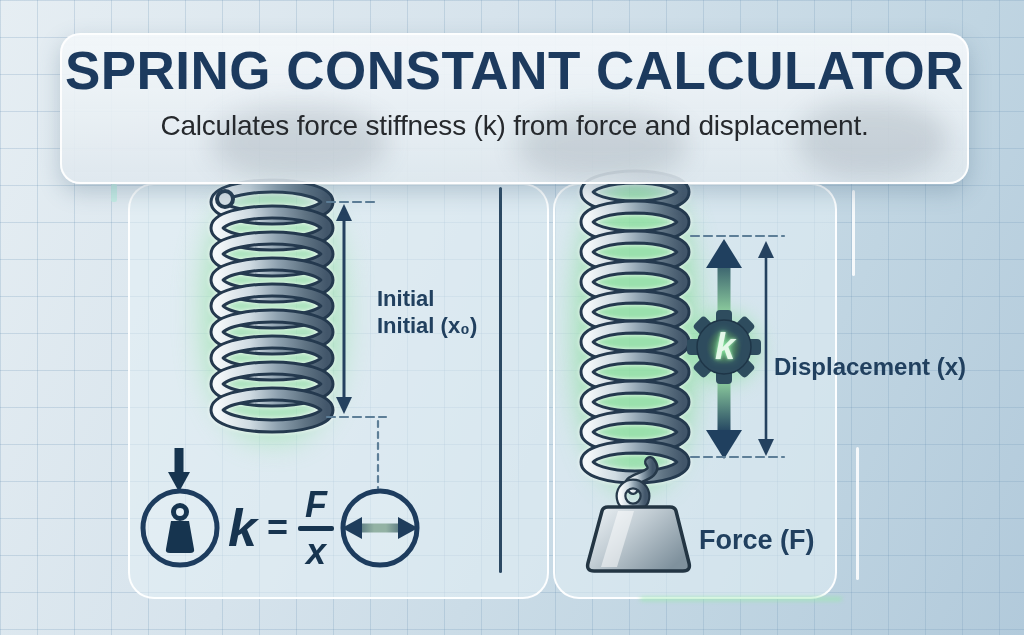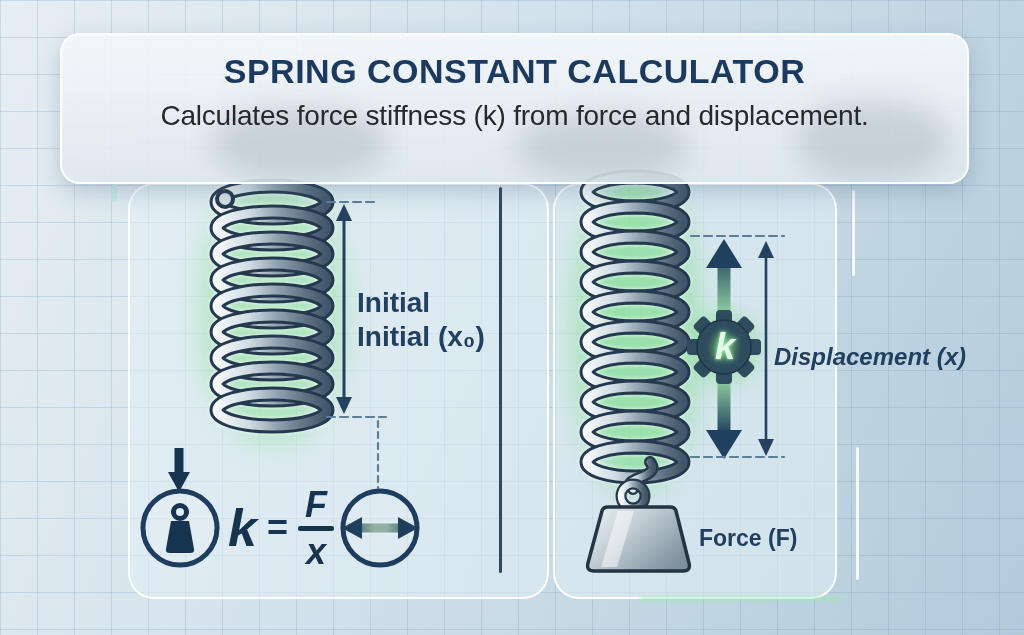--- a/index.html
+++ b/index.html
@@ -39,23 +39,23 @@
   
   .glow{position:absolute;z-index:10;background:#7ede8e;filter:blur(15px);border-radius:45%;}
   #left-spring-glow{left:203px;top:182px;width:140px;height:258px;opacity:.5;}
   #right-spring-glow{left:577px;top:176px;width:118px;height:312px;opacity:.68;}
   #gear-glow{left:688px;top:312px;width:72px;height:72px;opacity:.5;border-radius:50%;filter:blur(10px);}
   
   #scene{position:absolute;left:0;top:0;z-index:20;}
   .spring{filter:drop-shadow(0 0 2px rgba(255,255,255,0.85));}
   
   .lbl{position:absolute;z-index:25;color:#21405f;font-weight:bold;line-height:1.22;}
-  #initial-position-label{left:357px;top:286px;font-size:28px;}
-  #displacement-label{left:774px;top:342px;font-size:24px;font-style:italic;}
-  #force-label{left:699px;top:524px;font-size:23px;}
+  #initial-position-label{left:377px;top:286px;font-size:22px;}
+  #displacement-label{left:774px;top:352px;font-size:24px;}
+  #force-label{left:699px;top:524px;font-size:27px;}
   #gear-k-symbol{
     left:702px;top:325px;width:46px;height:44px;text-align:center;line-height:44px;
     font-size:36px;font-style:italic;color:#e4f8e8;
     text-shadow:0 0 8px #7fe896,0 0 3px #bdf3c9;
   }
   
   #formula{
     position:absolute;left:228px;top:483px;height:90px;z-index:25;
     display:flex;align-items:center;gap:10px;color:#17344f;
   }
@@ -70,21 +70,21 @@
     border-radius:20px;border:2px solid rgba(255,255,255,0.92);
     background:linear-gradient(180deg,rgba(243,247,250,0.93) 0%,rgba(223,232,238,0.90) 100%);
     box-shadow:0 8px 22px rgba(70,100,125,0.28);
     text-align:center;overflow:hidden;
   }
   .card-blob{position:absolute;background:#6a7884;opacity:.22;filter:blur(13px);border-radius:45%;}
   #card-blob-1{left:150px;top:72px;width:175px;height:72px;}
   #card-blob-2{left:455px;top:78px;width:170px;height:66px;}
   #card-blob-3{left:735px;top:66px;width:150px;height:78px;}
   #page-title{
-    position:relative;margin-top:17px;font-size:34px;font-weight:bold;
+    position:relative;margin-top:5px;font-size:53px;font-weight:bold;
     color:#1c3a5e;letter-spacing:0.5px;
   }
   #page-subtitle{
     position:relative;margin-top:9px;font-size:28px;color:#26292d;letter-spacing:-0.2px;
   }
 </style>
 </head>
 <body>
 
 <div id="stage">

